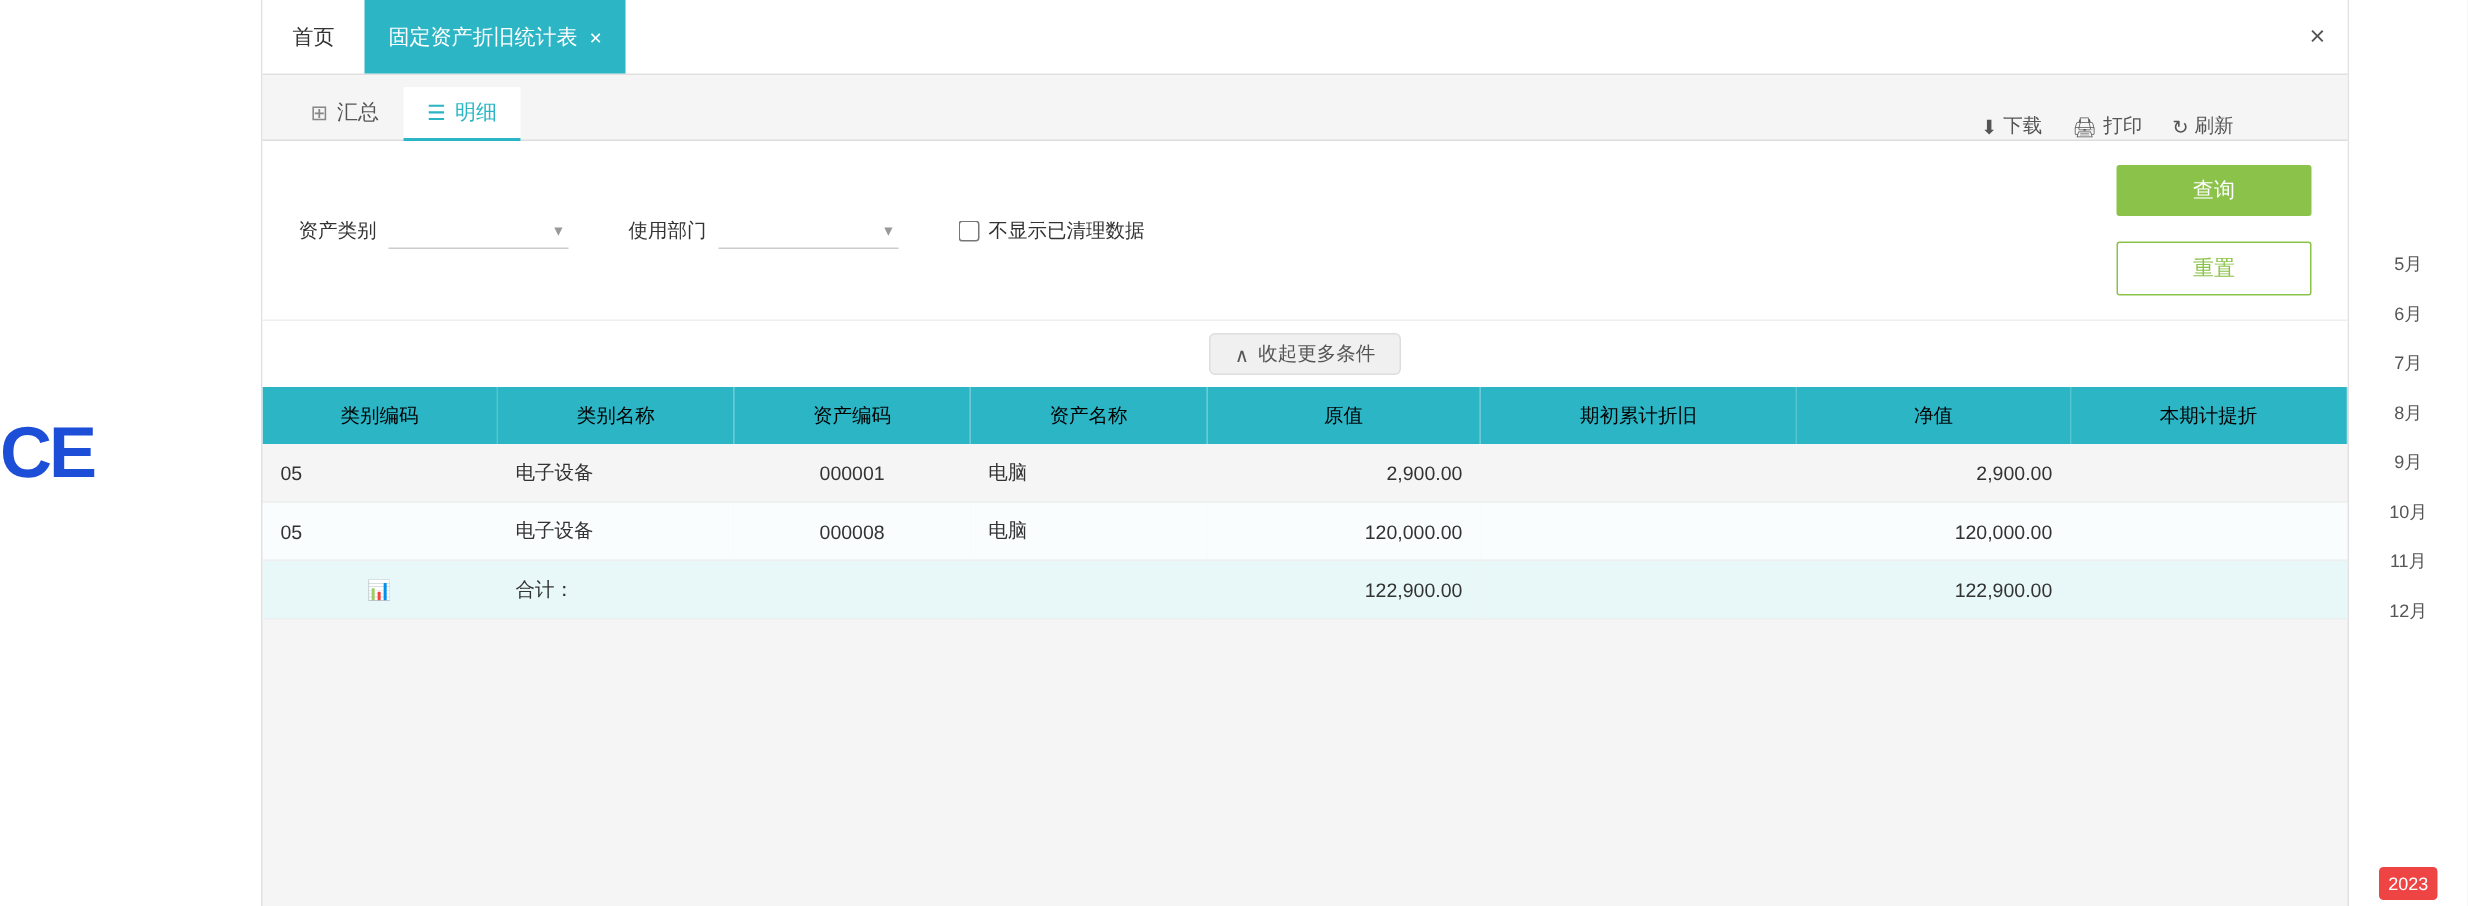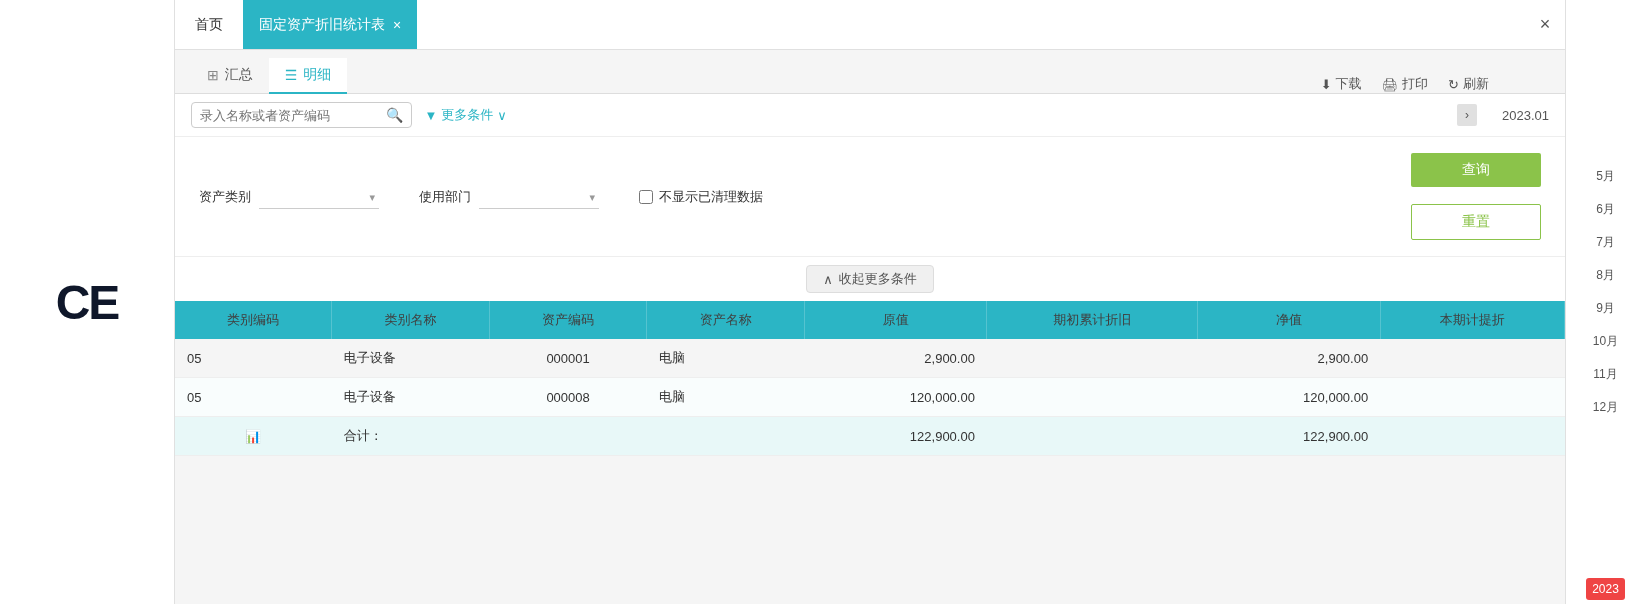--- a/index.html
+++ b/index.html
@@ -39,40 +39,40 @@
     .btn-query { background: #8bc34a; color: #fff; border: none; padding: 8px 32px; font-size: 14px; cursor: pointer; border-radius: 2px; }
     .btn-reset { background: #fff; color: #8bc34a; border: 1px solid #8bc34a; padding: 8px 50px; font-size: 14px; cursor: pointer; border-radius: 2px; }
 
     
     .collapse-bar { display: flex; justify-content: center; padding: 8px; background: #fff; }
     .collapse-btn { display: flex; align-items: center; gap: 6px; color: #555; cursor: pointer; font-size: 13px; background: #f0f0f0; border: 1px solid #ddd; border-radius: 4px; padding: 4px 16px; }
 
     
     .table-container { overflow: auto; flex: 1; }
     table { width: 100%; border-collapse: collapse; }
-    thead tr { background: #2bb5c5; color: #404040; margin-left: 11px; }
+    thead tr { background: #2bb5c5; color: #000000; margin-left: 11px; }
     thead th { padding: 10px 12px; font-size: 13px; font-weight: normal; text-align: center; border-right: 1px solid rgba(255,255,255,0.2); white-space: nowrap; }
     tbody tr { border-bottom: 1px solid #eee; margin-top: 10px; }
     tbody tr:nth-child(even) { background: #f9fdfd; }
     tbody tr.total-row { background: #e8f8f8; }
     tbody td { padding: 10px 12px; font-size: 13px; text-align: center; }
     tbody td.right { text-align: right; }
     tbody td.left { text-align: left; }
 
     
     .right-sidebar { width: 80px; background: #fff; border-left: 1px solid #e0e0e0; display: flex; flex-direction: column; align-items: center; padding-top: 160px; gap: 0; }
     .sidebar-month { font-size: 12px; color: #555; padding: 8px 0; cursor: pointer; width: 100%; text-align: center; }
     .sidebar-year { font-size: 12px; color: #fff; background: #ef4444; padding: 4px 6px; border-radius: 3px; margin-top: auto; margin-bottom: 4px; cursor: pointer; }
 
     
     .right-sidebar-bottom { display: flex; flex-direction: column; align-items: center; justify-content: flex-end; flex: 1; }
 
     .page-wrapper { display: flex; flex-direction: column; flex: 1; position: relative; }
 
-    .logo-area { width: 175px; min-width: 175px; background: #fff; display: flex; align-items: center; justify-content: center; border-right: 1px solid #e0e0e0; font-size: 48px; font-weight: bold; color: #0f172a; letter-spacing: -2px; }
+    .logo-area { width: 175px; min-width: 175px; background: #fff; display: flex; align-items: center; justify-content: flex-start; border-right: 1px solid #e0e0e0; font-size: 48px; font-weight: bold; color: #1d4ed8; letter-spacing: -2px; }
   </style>
 </head>
 <body>
 
 <div class="logo-area">
   <span>CE</span>
 </div>
 
 <div class="page-wrapper">
 
@@ -104,34 +104,20 @@
         <span>🖨</span>
         <span>打印</span>
       </div>
       <div class="tab-action-btn">
         <span>↻</span>
         <span>刷新</span>
       </div>
     </div>
   </div>
 
-  <div class="search-bar">
-    <div class="search-input-wrap">
-      <input class="search-input" type="text" placeholder="录入名称或者资产编码" style="">
-      <span class="search-icon">🔍</span>
-    </div>
-    <div class="more-conditions">
-      <span>▼</span>
-      <span>更多条件</span>
-      <span>∨</span>
-    </div>
-    <div style="flex:1"></div>
-    <div style="background:#e0e0e0; padding:4px 8px; cursor:pointer; border-radius:2px; font-size:12px; color:#555;">›</div>
-    <div style="font-size:13px; color:#555; min-width:60px; text-align:right;">2023.01</div>
-  </div>
 
   <div class="filter-area">
     <div class="filter-row">
       <div class="filter-item">
         <span class="filter-label">资产类别</span>
         <div class="select-wrap">
           <select class="filter-select">
             <option value=""></option>
           </select>
         </div>

